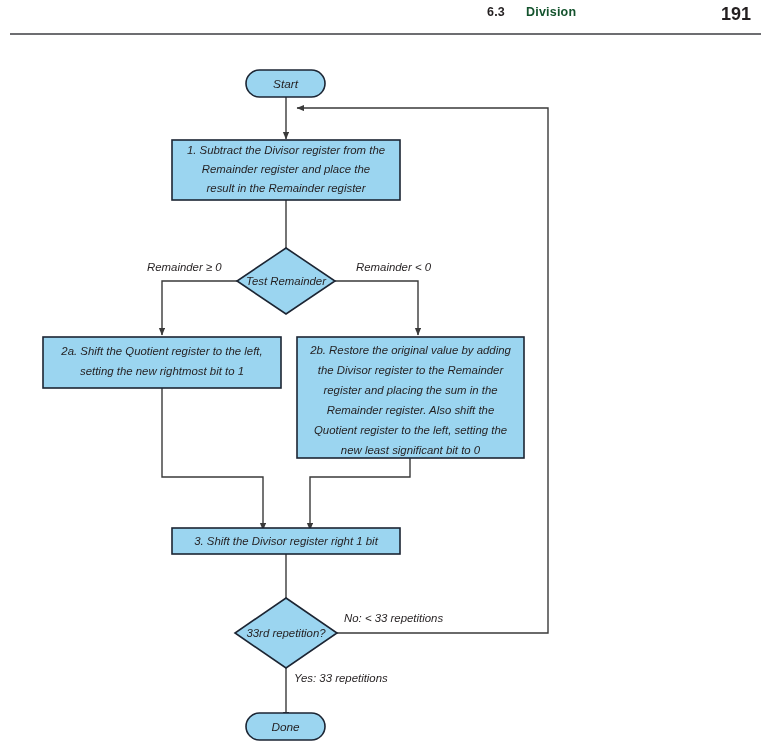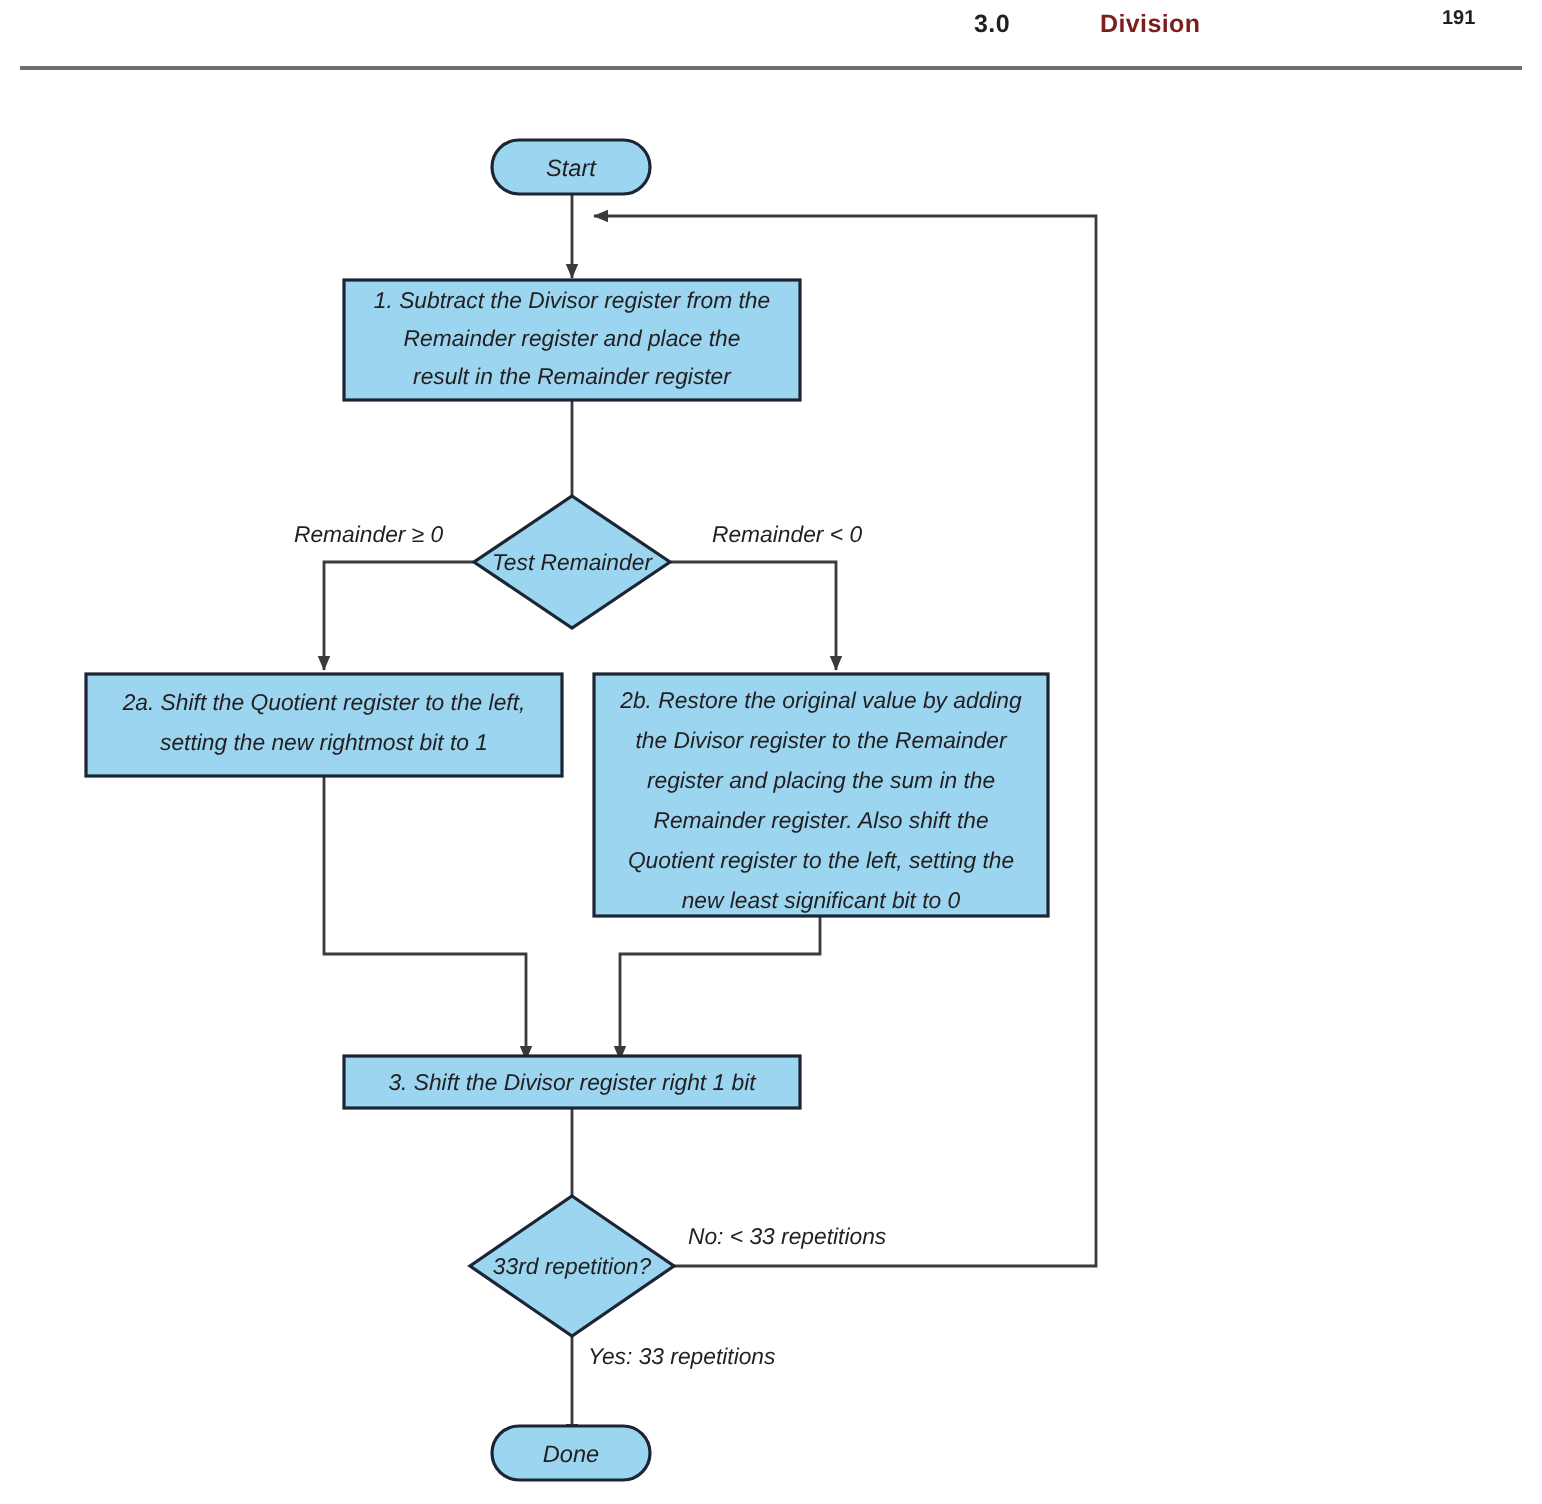--- a/index.html
+++ b/index.html
@@ -38,28 +38,27 @@
     letter-spacing: 0.2px;
     color: #231f20;
   }
   .head-section-title {
     position: absolute;
     left: 526px;
     top: 5px;
     font-size: 12.5px;
     font-weight: bold;
     letter-spacing: 0.2px;
-    color: #7f1d1d;
-    margin-left: 24px;
+    color: #14532d;
   }
   .head-page-num {
     position: absolute;
     left: 721px;
     top: 4px;
-    font-size: 10px;
+    font-size: 18px;
     font-weight: bold;
     color: #231f20;
   }
   .head-rule {
     position: absolute;
     left: 10px;
     top: 33px;
     width: 751px;
     height: 1.5px;
     background: #6d6e71;
@@ -97,21 +96,21 @@
     font-size: 11.4px;
     fill: #231f20;
   }
 </style>
 </head>
 <body>
 
 <div id="page">
 
   <div class="header-bar">
-    <span class="head-section-num">3.0</span>
+    <span class="head-section-num">6.3</span>
     <span class="head-section-title">Division</span>
     <span class="head-page-num">191</span>
     <div class="head-rule"></div>
   </div>
 
   <div id="flow">
     <svg width="771" height="712" viewBox="0 0 771 712">
 
       <defs>
         <marker id="arrowhead" markerWidth="9" markerHeight="9" refX="7.2" refY="3.2" orient="auto" markerUnits="userSpaceOnUse">

